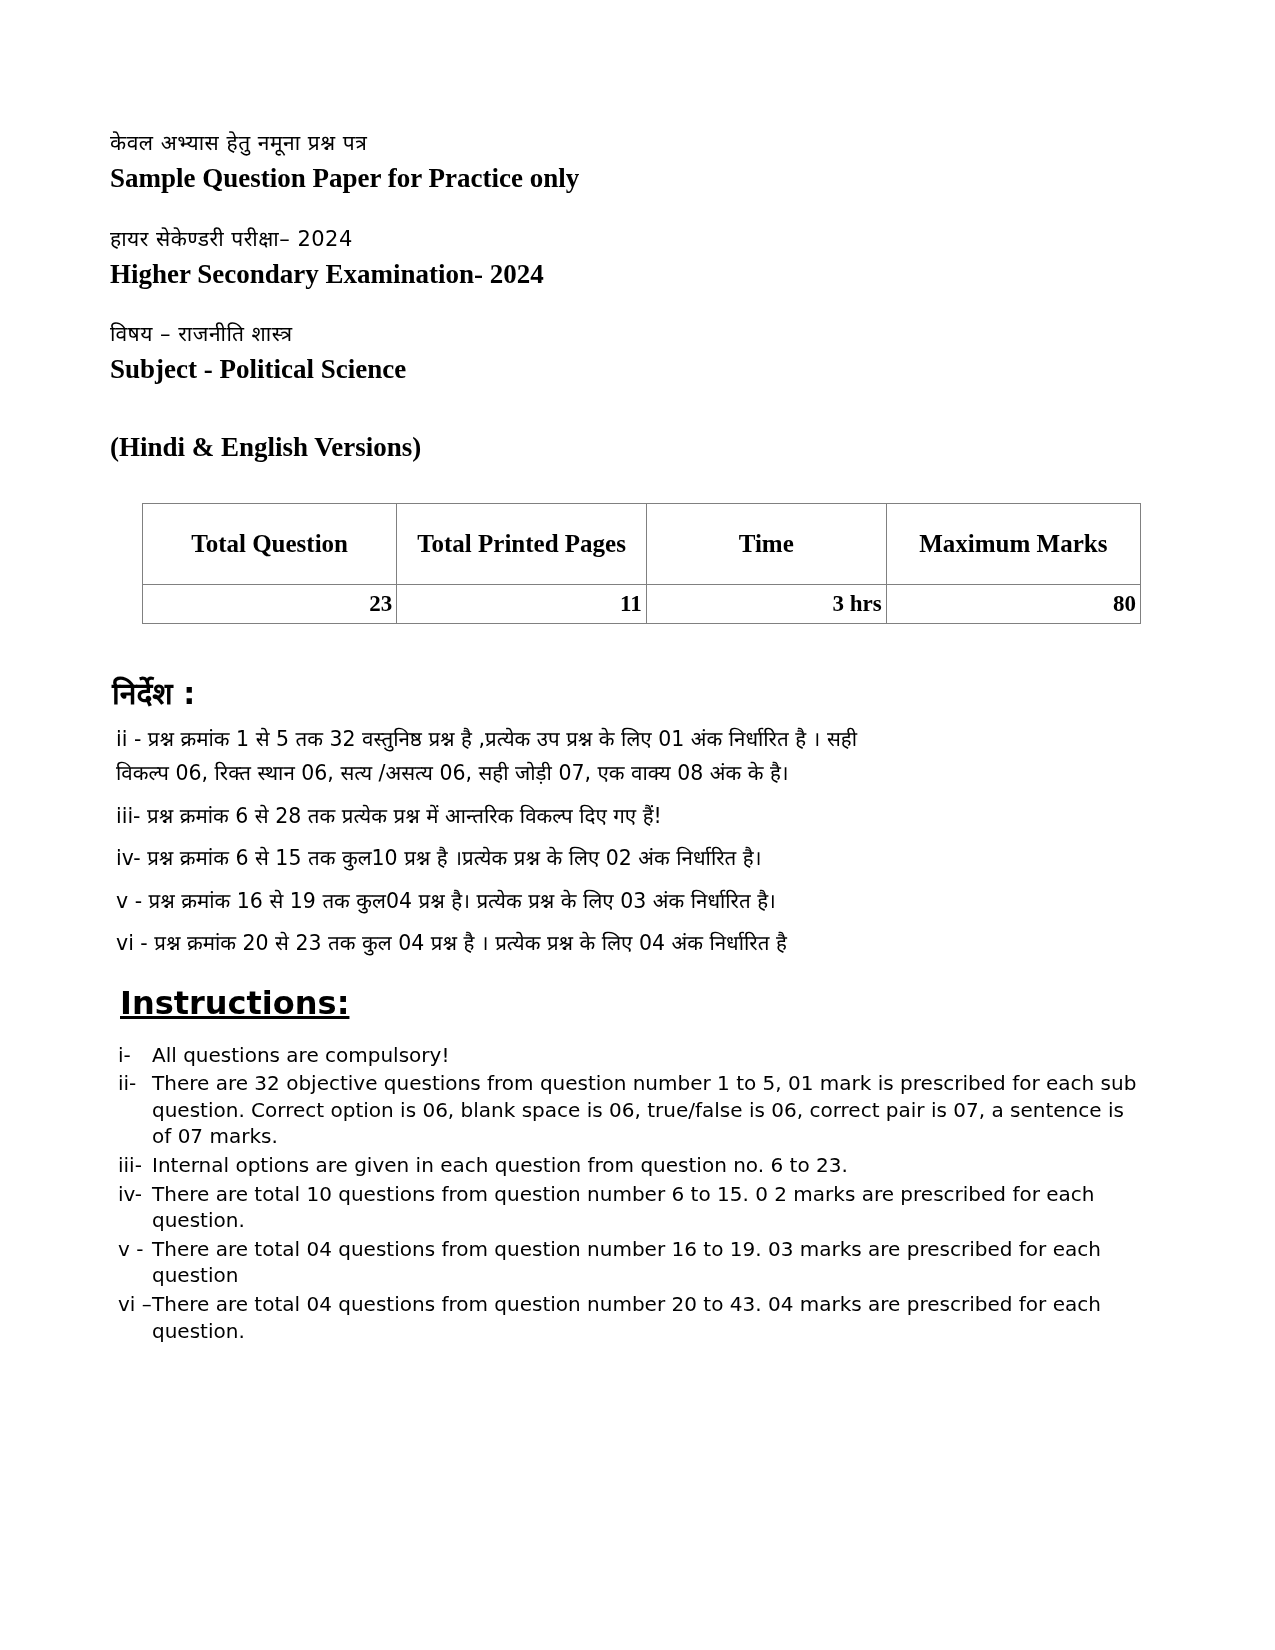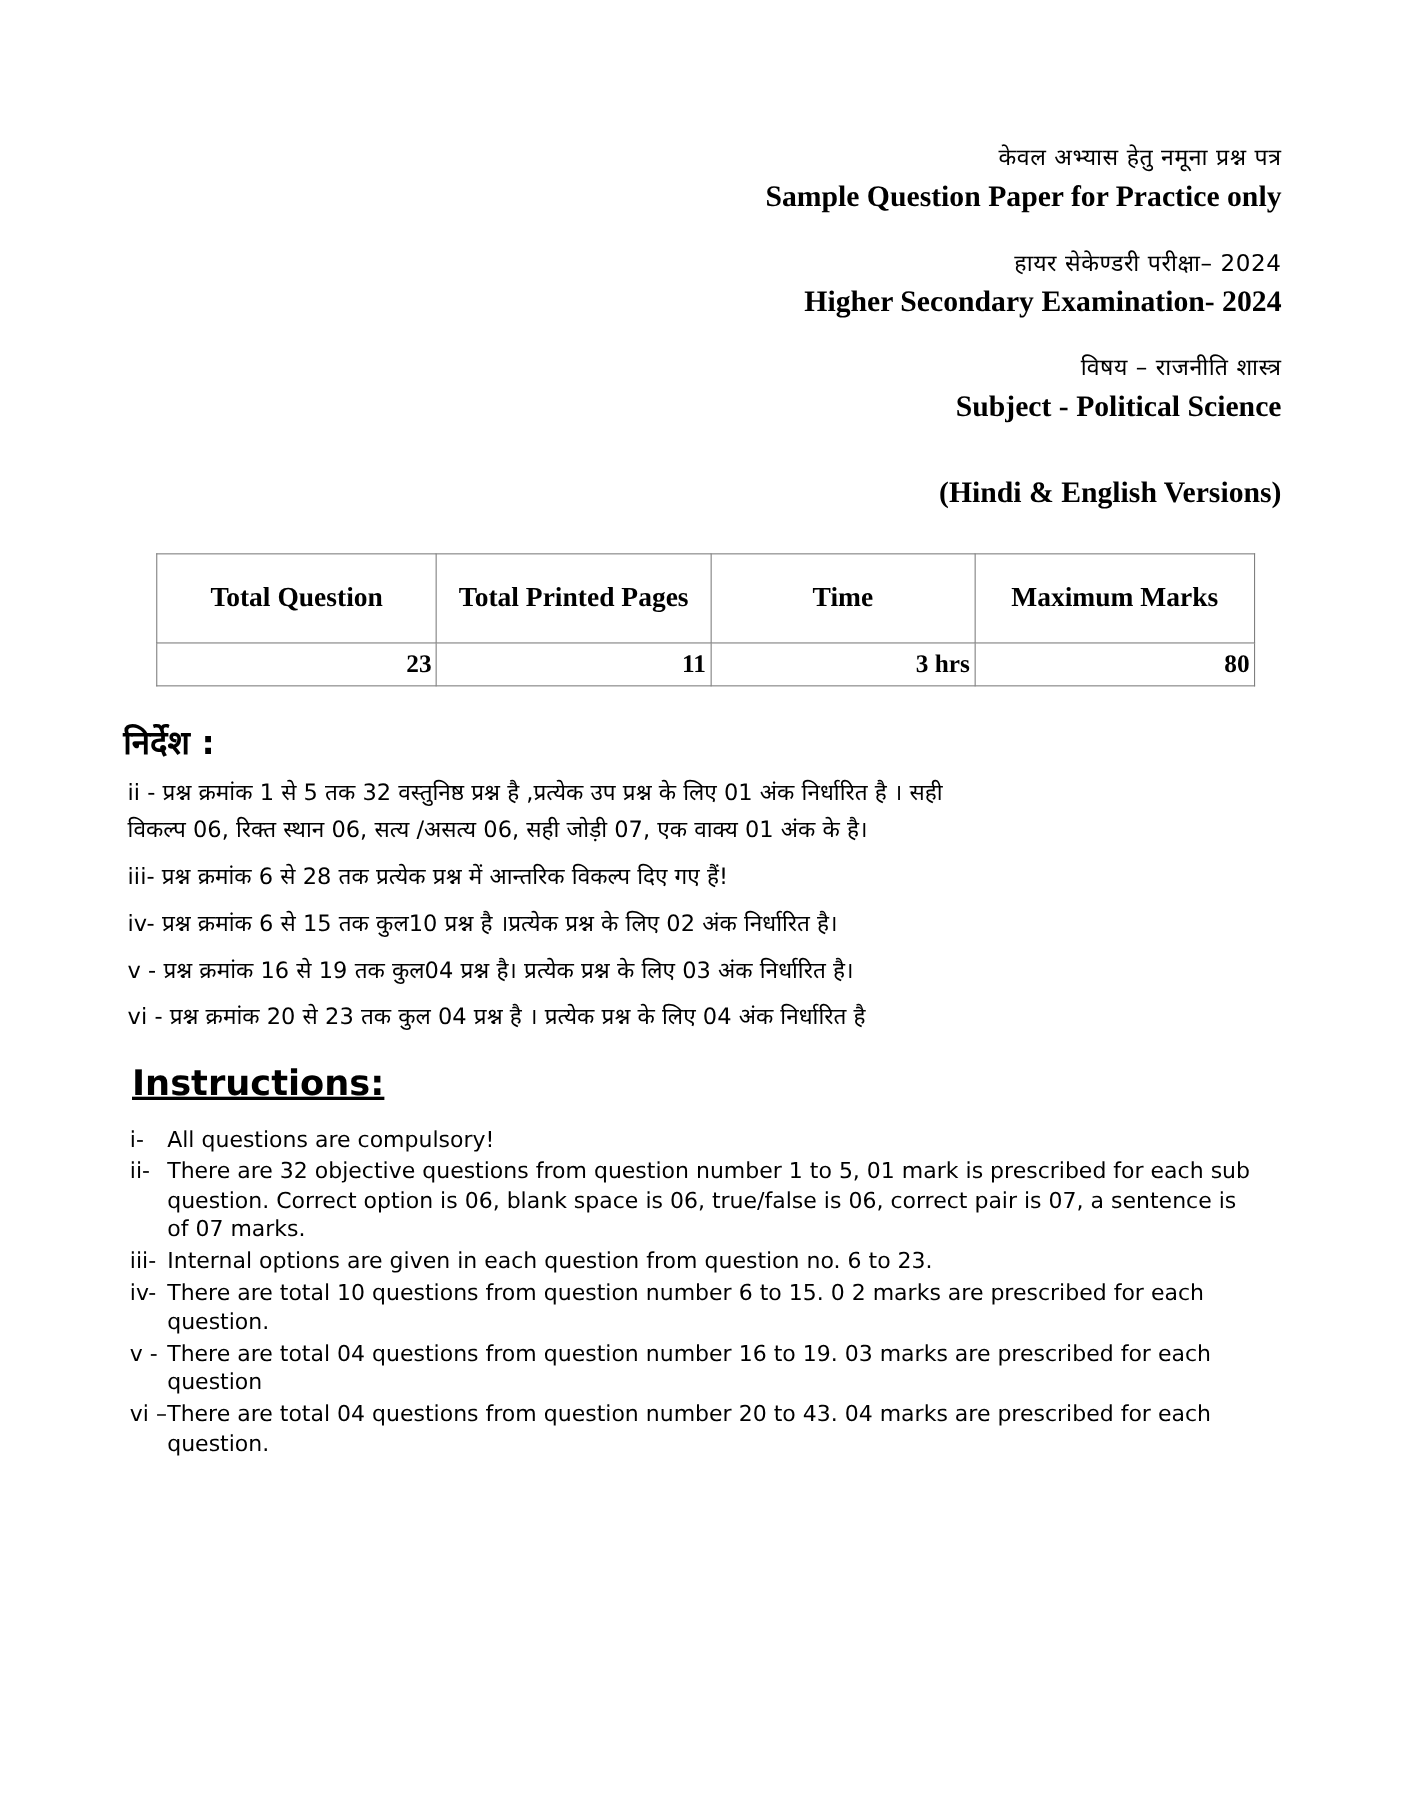--- a/index.html
+++ b/index.html
@@ -18,21 +18,21 @@
     position: relative;
     width: 1275px;
     height: 1650px;
     box-sizing: border-box;
     padding: 0 110px;
   }
 
   
   .heading-block {
     padding-top: 128px;
-    text-align: right;
+    text-align: left;
   }
   .hdr-hi {
     font-family: "DejaVu Sans", "Liberation Sans", sans-serif;
     font-size: 21px;
     line-height: 1.45;
     letter-spacing: 0.5px;
     font-weight: 400;
   }
   .hdr-en {
     font-family: "Liberation Serif", "DejaVu Serif", serif;
@@ -82,21 +82,21 @@
   table.info td.c1 { width: 25.5%; }
   table.info td.c2 { width: 25.0%; }
   table.info td.c3 { width: 24.0%; }
   table.info td.c4 { width: 25.5%; }
 
   
   .nirdesh {
     font-family: "DejaVu Sans", "Liberation Sans", sans-serif;
     font-weight: bold;
     font-size: 30px;
-    margin-top: 29px;
+    margin-top: 48px;
     margin-left: 2px;
   }
   .hi-list {
     margin-top: 16px;
     font-family: "DejaVu Sans", "Liberation Sans", sans-serif;
     font-size: 20.5px;
     line-height: 1.0;
   }
   .hi-item {
     margin: 0 0 22px 6px;
@@ -175,21 +175,21 @@
           <td class="c4">80</td>
         </tr>
       </tbody>
     </table>
   </div>
 
   <div class="nirdesh">निर्देश :</div>
 
   <div class="hi-list">
     <div class="hi-item wrap-line">ii - प्रश्न क्रमांक 1 से 5 तक  32 वस्तुनिष्ठ  प्रश्न है ,प्रत्येक उप प्रश्न के लिए  01 अंक निर्धारित है । सही</div>
-    <div class="hi-cont">विकल्प  06, रिक्त स्थान  06, सत्य /असत्य  06, सही जोड़ी  07, एक वाक्य 01 अंक के है।</div>
+    <div class="hi-cont">विकल्प  06, रिक्त स्थान  06, सत्य /असत्य  06, सही जोड़ी  07, एक वाक्य 08 अंक के है।</div>
     <div class="hi-item">iii-  प्रश्न क्रमांक 6 से 28 तक प्रत्येक प्रश्न में आन्तरिक  विकल्प दिए गए हैं!</div>
     <div class="hi-item">iv- प्रश्न क्रमांक 6 से 15 तक कुल10 प्रश्न है ।प्रत्येक प्रश्न के लिए  02 अंक निर्धारित  है।</div>
     <div class="hi-item">v - प्रश्न क्रमांक 16 से 19 तक कुल04 प्रश्न है। प्रत्येक  प्रश्न के लिए  03 अंक निर्धारित  है।</div>
     <div class="hi-item">vi - प्रश्न क्रमांक 20 से 23 तक कुल  04  प्रश्न है । प्रत्येक प्रश्न के लिए  04 अंक निर्धारित है</div>
   </div>
 
   <div class="instr-head">Instructions:</div>
 
   <div class="en-list">
     <div class="en-item">

